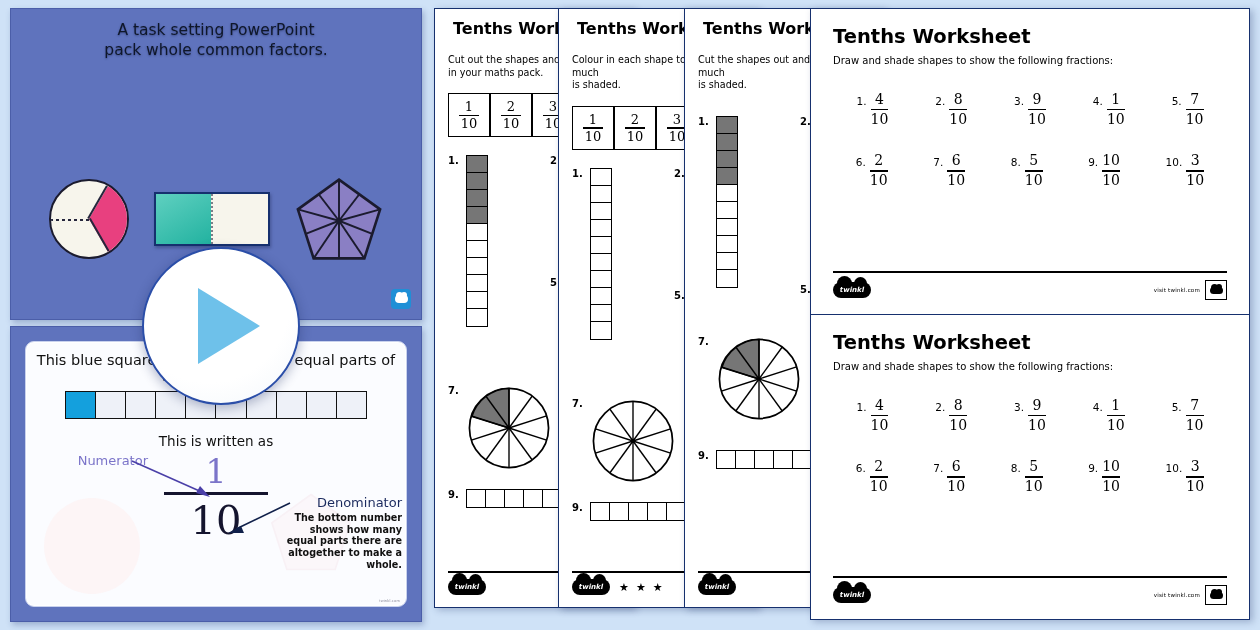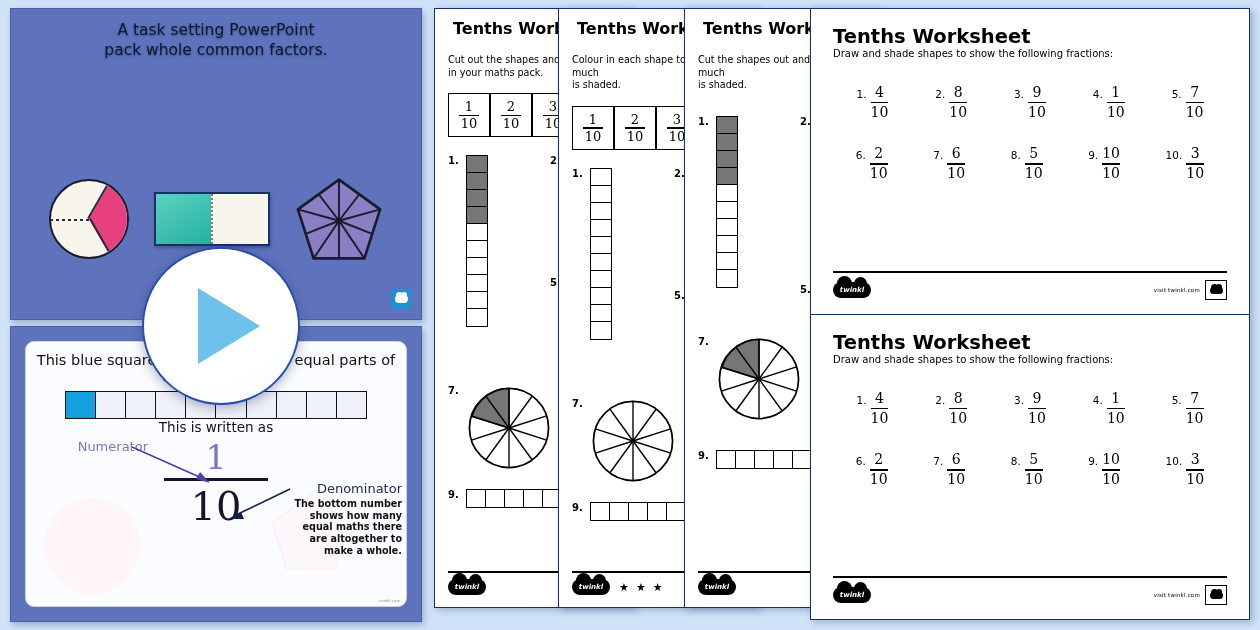--- a/index.html
+++ b/index.html
@@ -131,21 +131,21 @@
     display: flex; width: 302px; margin: 7px auto 0;
     border: 1.6px solid #111; position: relative; z-index: 2;
   }
   .tenbar .cell {
     flex: 1; height: 26px; background: #eef1f8;
     border-right: 1.6px solid #111;
   }
   .tenbar .cell:last-child { border-right: none; }
   .tenbar .cell.filled { background: #14a0dd; }
   .written { text-align: center; font-size: 13.5px; color: #111;
-    font-family: "DejaVu Sans", sans-serif; margin-top: 0; position: relative; z-index: 2; }
+    font-family: "DejaVu Sans", sans-serif; margin-top: 14px; position: relative; z-index: 2; }
 
   .fr-zone { position: relative; height: 140px; z-index: 2; }
   .fr-big {
     position: absolute; left: 50%; transform: translateX(-50%); top: 6px;
     text-align: center; width: 120px;
   }
   .fr-big .num { font-size: 33px; color: #7b74c9; font-family: "DejaVu Serif", serif; line-height: 1; }
   .fr-big .rule { height: 3px; background: #14142e; margin: 4px 8px; }
   .fr-big .den { font-size: 40px; color: #14142e; font-family: "DejaVu Serif", serif; line-height: 1.05; }
 
@@ -268,21 +268,21 @@
 
   
   .half-sheet { position: relative; height: 50%; padding: 16px 22px 0; }
   .half-sheet + .half-sheet { border-top: 1.4px solid #16306e; }
   .hs-title {
     font-family: "DejaVu Sans", sans-serif; font-weight: bold;
     font-size: 19.5px; color: #000;
   }
   .hs-instr {
     font-family: "DejaVu Sans", sans-serif; font-size: 10px;
-    color: #000; 
+    color: #000; margin-top: 7px;
   }
   .hs-rows { margin-top: 26px; }
   .hs-row { display: flex; justify-content: space-around; margin-bottom: 26px; }
   .hs-item { display: flex; align-items: flex-start; gap: 4px; }
   .hs-item .idx { font-family: "DejaVu Sans", sans-serif; font-size: 10.5px; padding-top: 3px; }
   .hs-item .frac { text-align: center; font-family: "DejaVu Serif", serif; }
   .hs-item .frac .n { font-size: 14px; line-height: 1.1; }
   .hs-item .frac .bar { height: 1.5px; background: #000; margin: 1.5px 0; }
   .hs-item .frac .d { font-size: 14px; line-height: 1.1; }
   .hs-foot { position: absolute; left: 22px; right: 22px; bottom: 14px; }
@@ -375,21 +375,21 @@
         </div>
         <div class="arrow" style="left:104px; top:8px;">
           <svg width="86" height="44">
             <line x1="2" y1="4" x2="74" y2="36" stroke="#4a3fa8" stroke-width="1.6"></line>
             <polygon points="80,40 66,36 70,29" fill="#4a3fa8"></polygon>
           </svg>
         </div>
 
         <div class="side-note right">
           <div class="hd">Denominator</div>
-          <div class="bd">The bottom number shows how many equal maths there are altogether to make a whole.</div>
+          <div class="bd">The bottom number shows how many equal parts there are altogether to make a whole.</div>
         </div>
         <div class="arrow" style="right:112px; top:52px;">
           <svg width="70" height="36">
             <line x1="66" y1="2" x2="12" y2="28" stroke="#10204a" stroke-width="1.6"></line>
             <polygon points="4,32 17,25 20,32" fill="#10204a"></polygon>
           </svg>
         </div>
       </div>
 
       <div class="micro-credit">twinkl.com</div>

